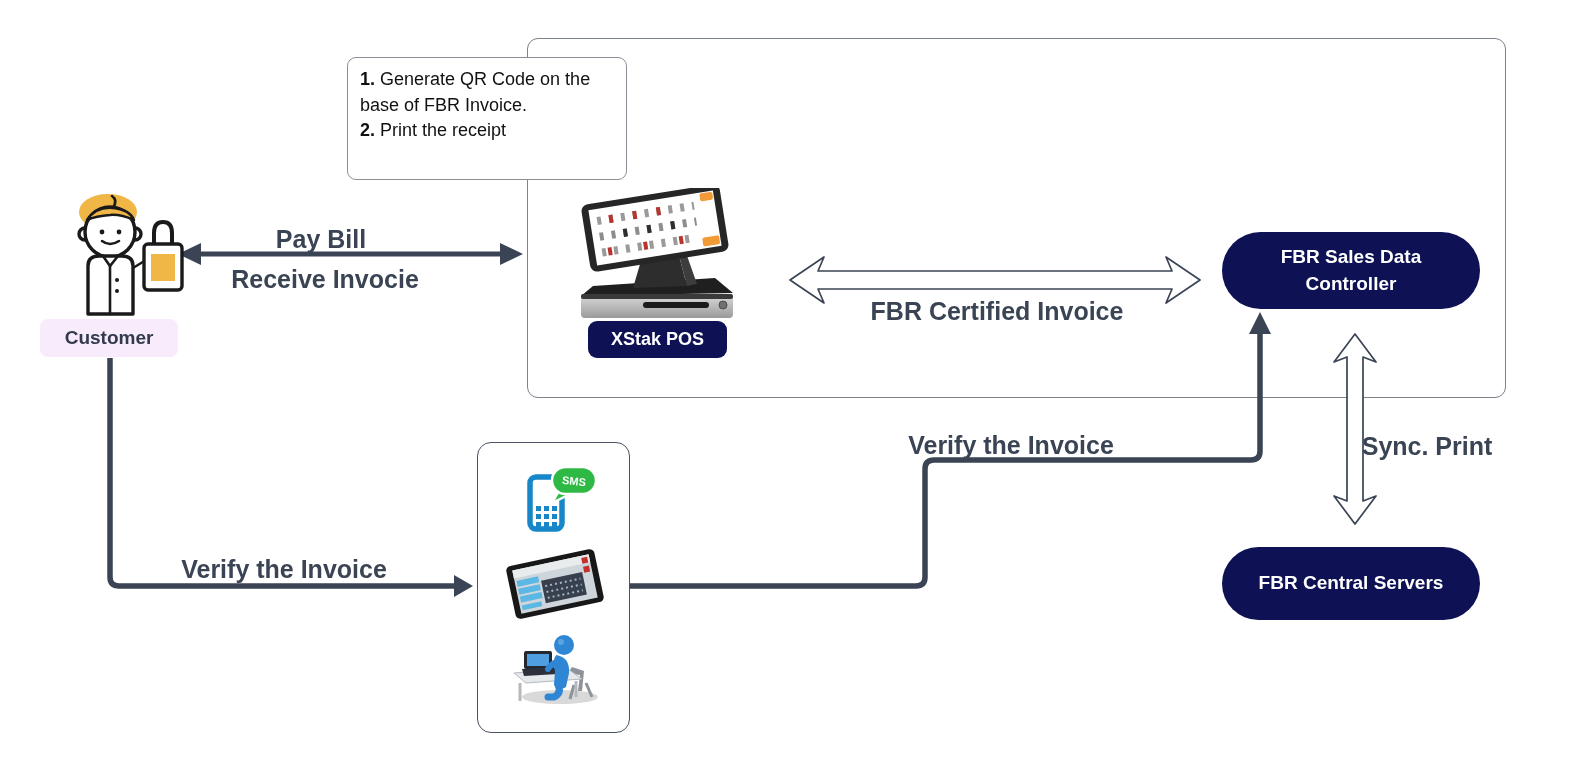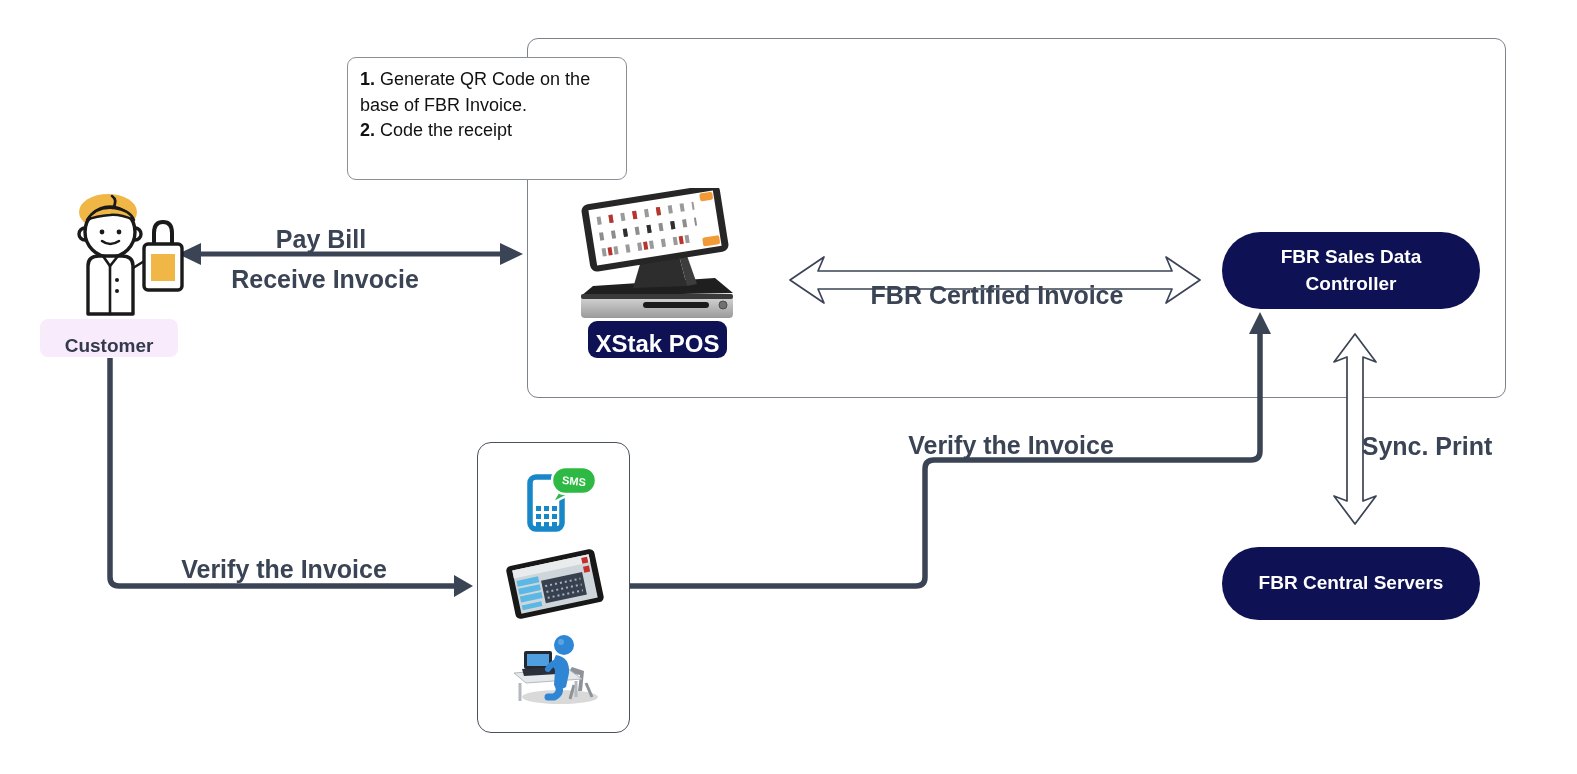--- a/index.html
+++ b/index.html
@@ -48,30 +48,30 @@
   .pill{
     background:var(--navy);color:#fff;
     display:flex;align-items:center;justify-content:center;text-align:center;
     font-weight:bold;font-size:19px;line-height:1.4;
     border-radius:40px;
   }
   .pill-controller{left:1222px;top:232px;width:258px;height:77px;}
   .pill-servers{left:1222px;top:547px;width:258px;height:73px;}
   
   .tag{
-    display:flex;align-items:flex-end;justify-content:center;
+    display:flex;align-items:center;justify-content:center;
     font-weight:bold;border-radius:8px;
   }
   .tag-customer{
     left:40px;top:319px;width:138px;height:38px;
     background:var(--lavender);color:#333a4d;font-size:19px;
   }
   .tag-pos{
     left:588px;top:321px;width:139px;height:37px;
-    background:var(--navy);color:#fff;font-size:24px;border-radius:9px;
+    background:var(--navy);color:#fff;font-size:18px;border-radius:9px;
   }
   
   .verify-box{
     left:477px;top:442px;width:153px;height:291px;
     background:#fff;border:1.5px solid #4a5160;border-radius:14px;
   }
   .verify-box .icon{position:absolute;}
   .icon-sms{left:38px;top:22px;}
   .icon-tablet{left:18px;top:104px;}
   .icon-person{left:30px;top:184px;}
@@ -108,21 +108,21 @@
     </g>
 
     <g>
       <path class="elbow" d="M630,586 H916 Q925,586 925,577 V469 Q925,460 934,460 H1251 Q1260,460 1260,451 V332"></path>
       <polygon class="fill-slate" points="1260,312 1249,334 1271,334"></polygon>
     </g>
   </svg>
 
   <div class="node note-box">
     <div class="note-line"><b>1.</b><span>Generate QR Code on the base of FBR Invoice.</span></div>
-    <div class="note-line"><b>2.</b><span>Code the receipt</span></div>
+    <div class="note-line"><b>2.</b><span>Print the receipt</span></div>
   </div>
 
   <div class="node" style="left:58px;top:188px;width:134px;height:130px;">
     <svg width="134" height="130" viewBox="0 0 134 130">
       <ellipse cx="50" cy="24" rx="29" ry="18" fill="#f0b746"></ellipse>
       <circle class="outline" cx="27" cy="46" r="6"></circle>
       <circle class="outline" cx="77" cy="46" r="6"></circle>
       <circle class="outline" cx="52" cy="44" r="25"></circle>
       <path d="M29,32 Q38,18 56,20 Q72,22 76,32 Q62,26 52,27 Q38,28 29,32 Z" fill="#f0b746" stroke="#1a1a1a" stroke-width="2.5" stroke-linejoin="round"></path>
       <path class="ink" d="M55,20 Q60,12 54,8"></path>
@@ -242,18 +242,18 @@
         <circle cx="53" cy="15" r="3" fill="#6fb1e8" opacity="0.7"></circle>
         <path d="M48,28 Q62,30 61,46 L58,60 Q52,64 46,58 L47,44 Q44,34 48,28 Z" fill="#2e86d4"></path>
         <path d="M50,34 Q42,38 40,42" stroke="#2e86d4" stroke-width="6" fill="none" stroke-linecap="round"></path>
         <path d="M50,58 Q54,66 46,70 L40,70" stroke="#2e86d4" stroke-width="7" fill="none" stroke-linecap="round"></path>
       </svg>
     </div>
   </div>
 
   <div class="edge-label" style="left:321px;top:225px;">Pay Bill</div>
   <div class="edge-label" style="left:317px;top:265px;margin-left:8px;">Receive Invocie</div>
-  <div class="edge-label" style="left:997px;top:281px;">FBR Certified Invoice</div>
+  <div class="edge-label" style="left:997px;top:297px;">FBR Certified Invoice</div>
   <div class="edge-label" style="left:1427px;top:432px;">Sync. Print</div>
   <div class="edge-label" style="left:284px;top:555px;">Verify the Invoice</div>
   <div class="edge-label" style="left:1011px;top:431px;">Verify the Invoice</div>
 
 </div>
 
 </body></html>

